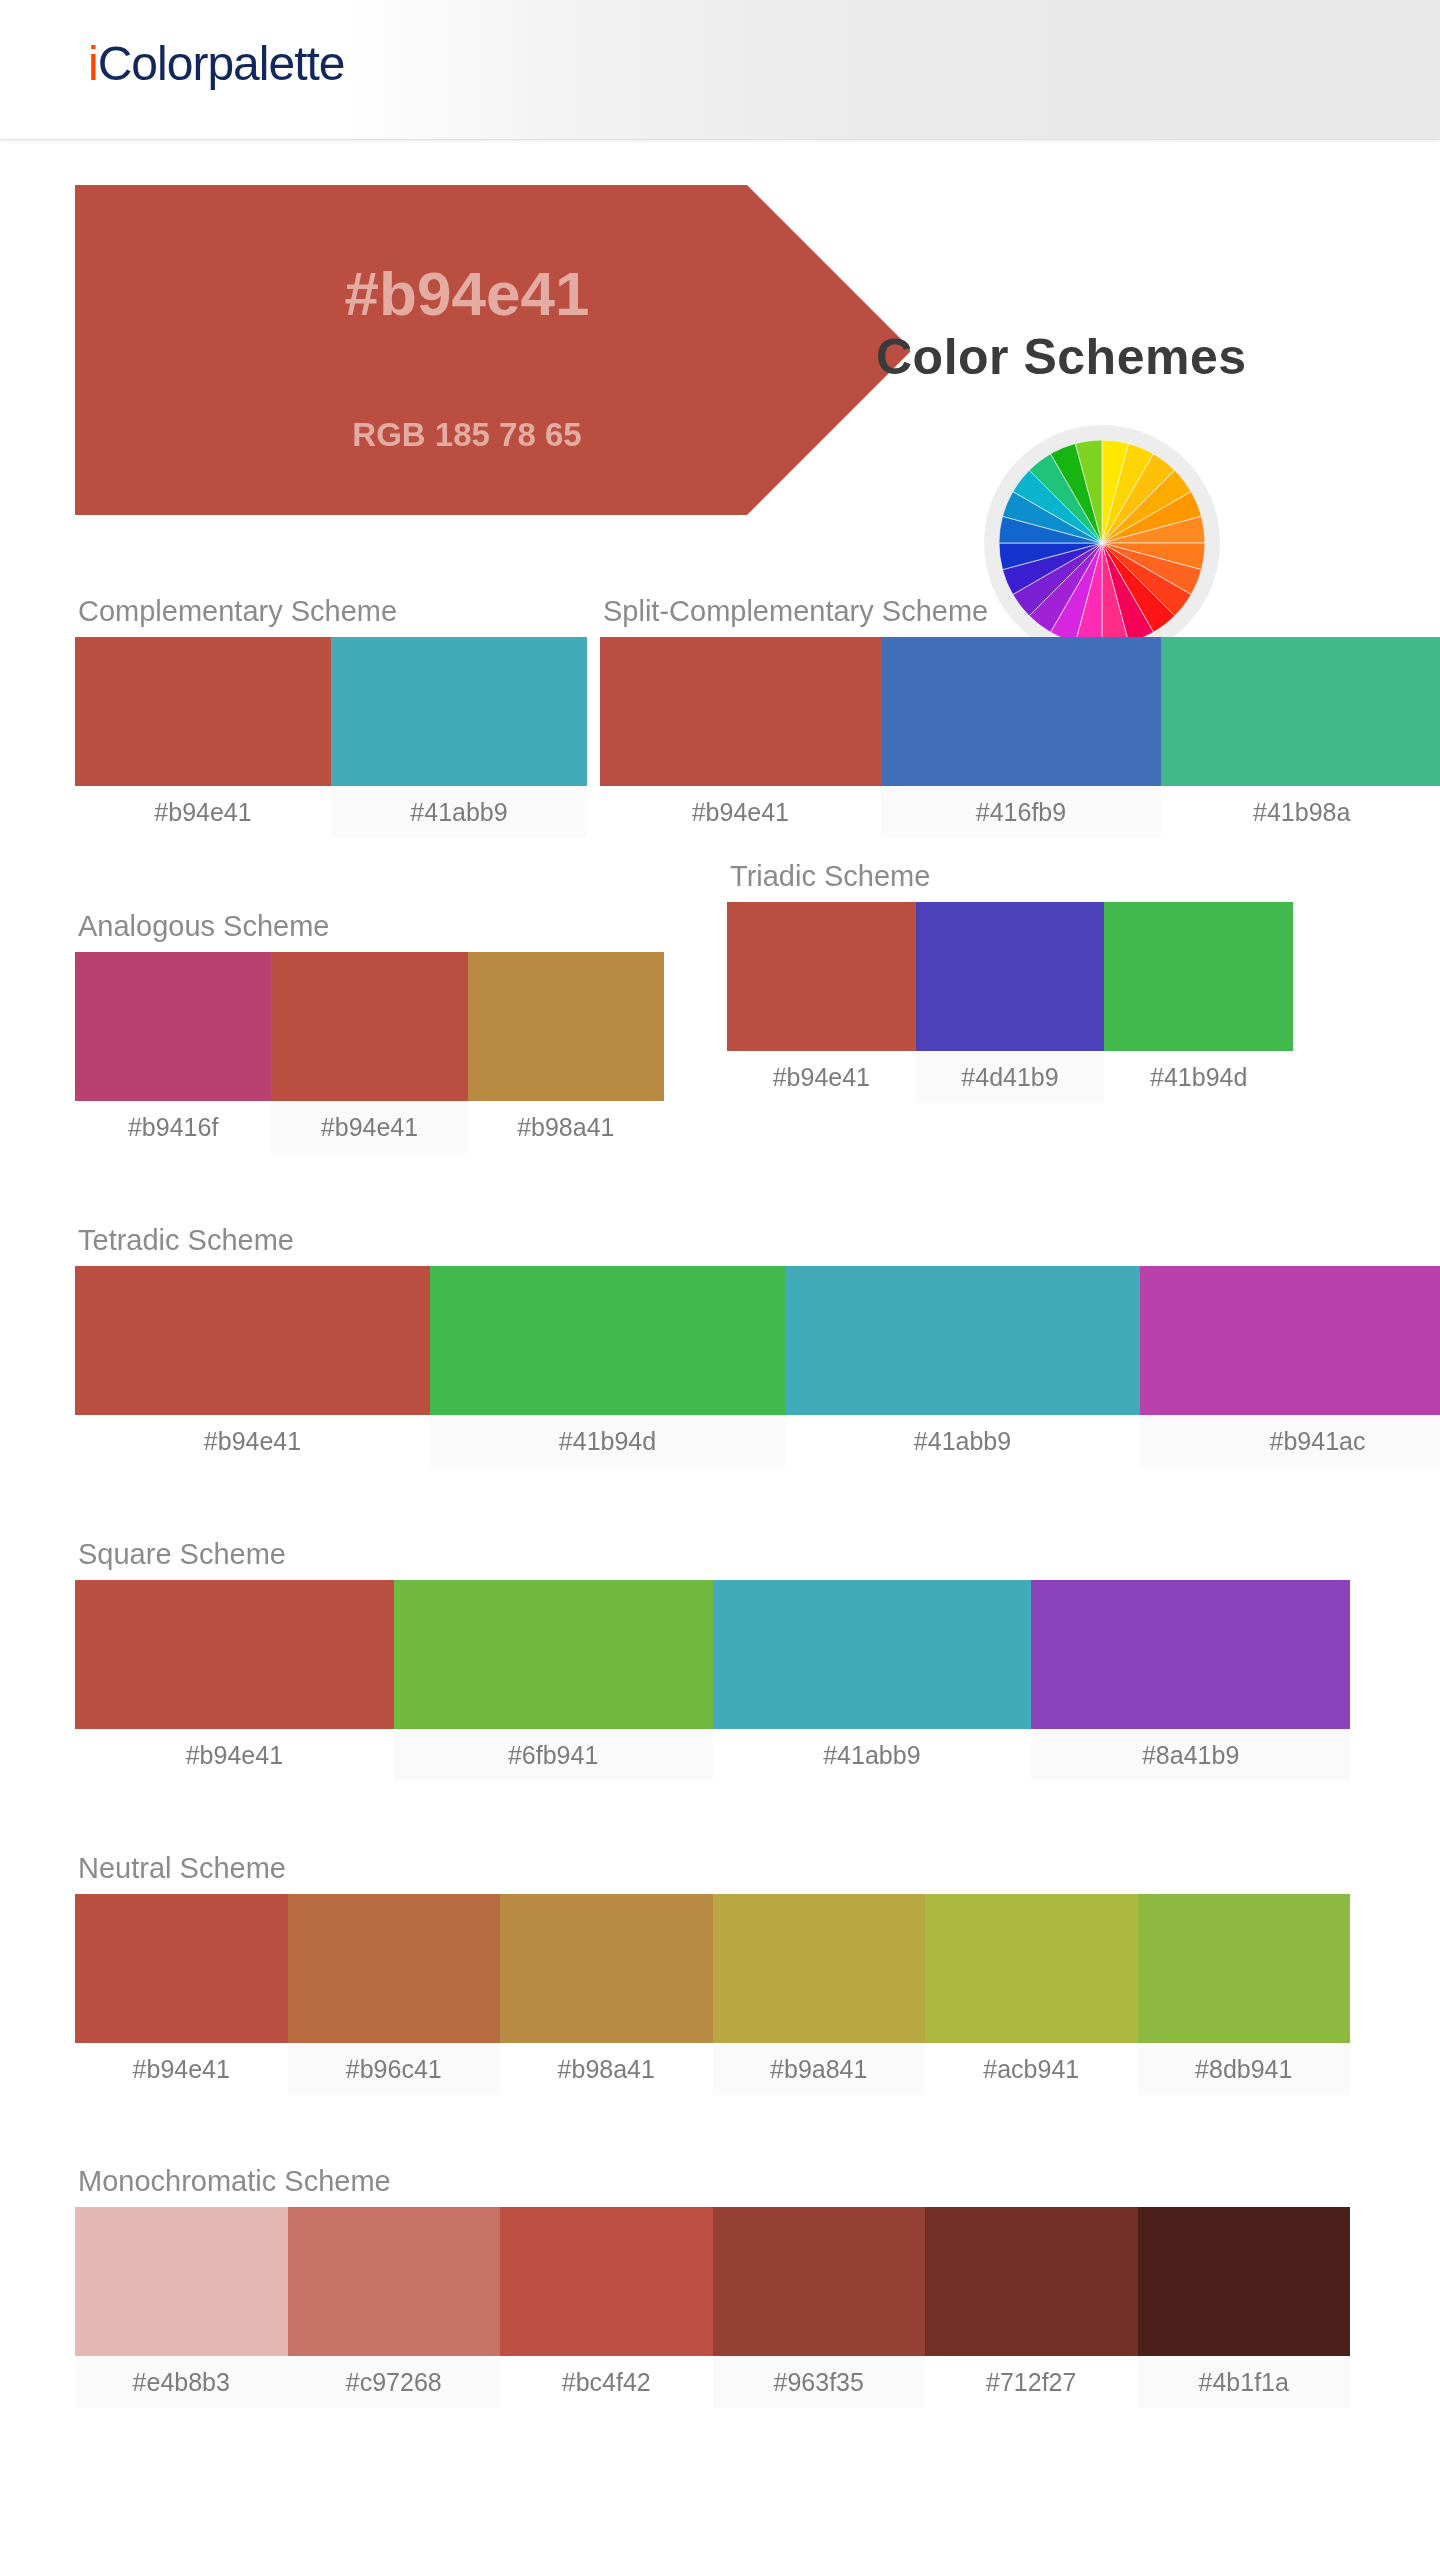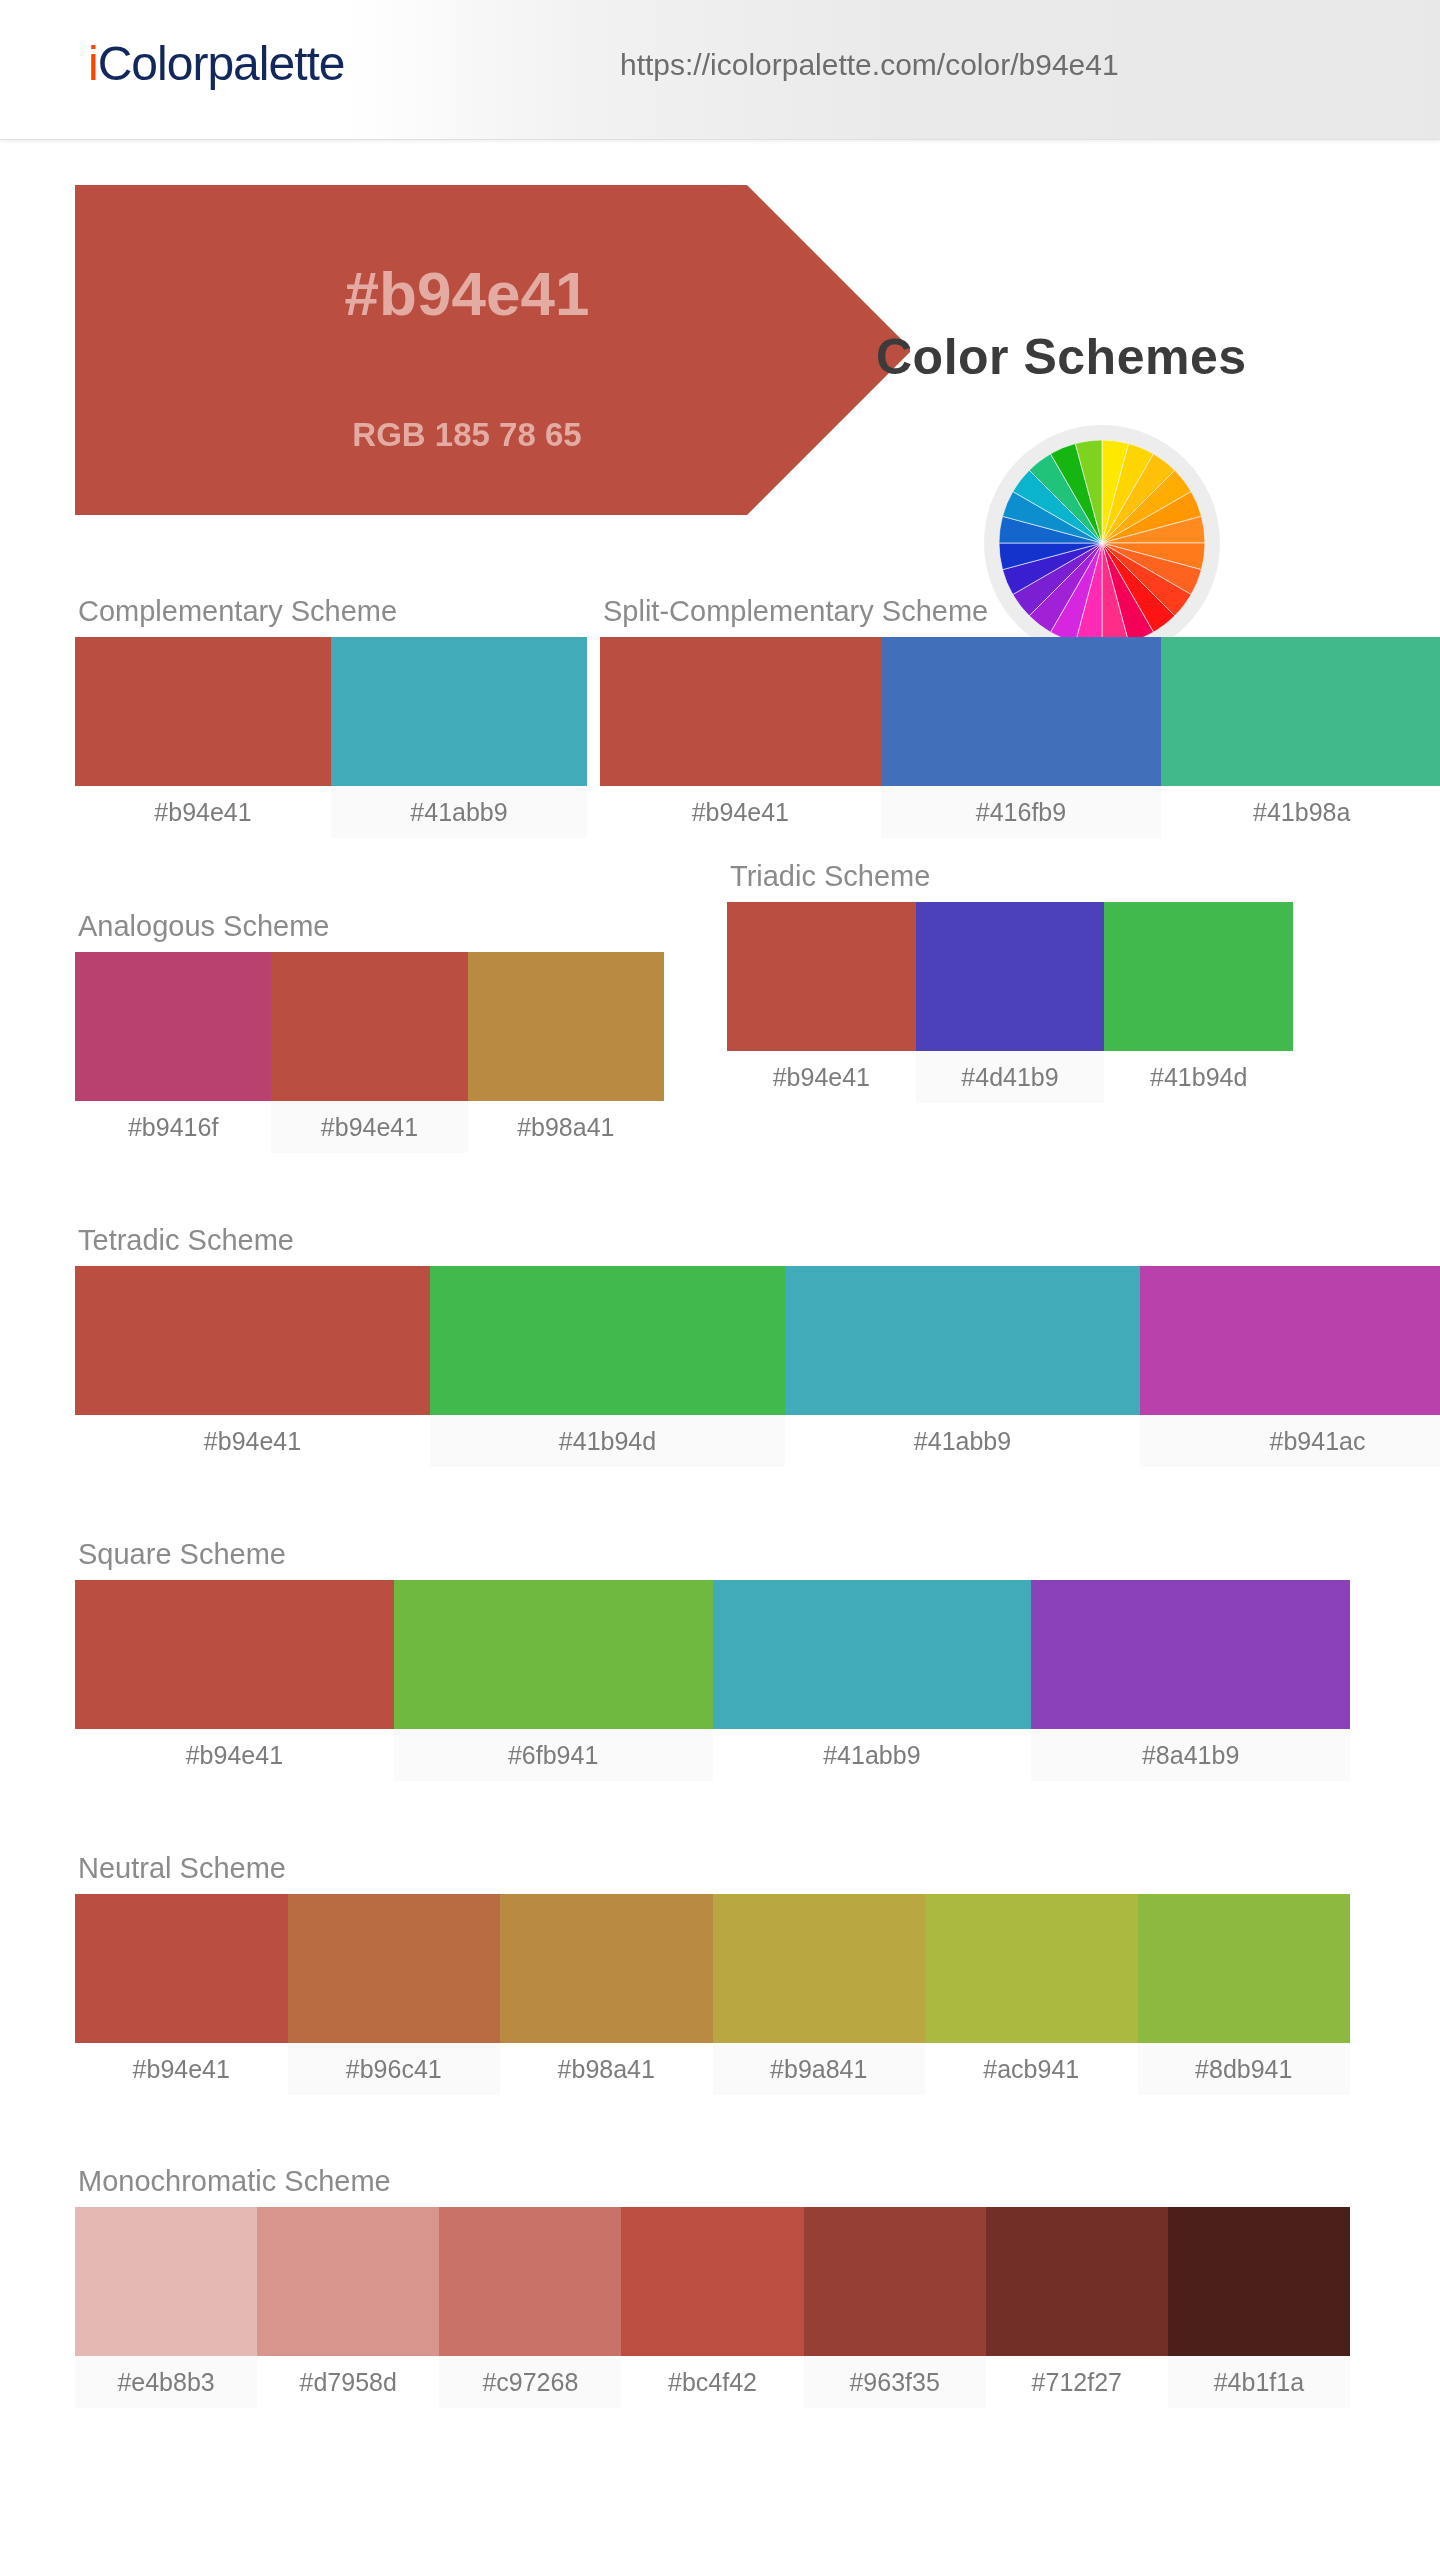--- a/index.html
+++ b/index.html
@@ -129,21 +129,20 @@
   }
   .swatch-name.alt { background: #fafafa; }
 </style>
 </head>
 <body>
 
 <div class="site-header">
   <div class="brand">
     <span class="brand-i">i</span><span class="brand-rest">Colorpalette</span>
   </div>
-  <div class="site-url">https://icolorpalette.com/color/b94e41</div>
 </div>
 
 <div class="hero-wrap">
   <div class="hero-arrow"></div>
   <div class="hero-chevron"></div>
   <div class="hero-hex">#b94e41</div>
   <div class="hero-rgb">RGB 185 78 65</div>
 
   <div class="schemes-title">Color Schemes</div>
 
@@ -324,24 +323,20 @@
 </div>
 
 <div class="section" style="left:75px; top:2165px; width:1275px;">
   <div class="scheme-label">Monochromatic Scheme</div>
   <div class="swatch-row">
       <div class="swatch">
         <div class="swatch-color" style="background: rgb(228, 184, 179);"></div>
         <div class="swatch-name alt">#e4b8b3</div>
       </div>
       <div class="swatch">
-        <div class="swatch-color" style="background: rgb(215, 149, 141);"></div>
-        <div class="swatch-name">#d7958d</div>
-      </div>
-      <div class="swatch">
         <div class="swatch-color" style="background: rgb(201, 114, 104);"></div>
         <div class="swatch-name alt">#c97268</div>
       </div>
       <div class="swatch">
         <div class="swatch-color" style="background: rgb(188, 79, 66);"></div>
         <div class="swatch-name">#bc4f42</div>
       </div>
       <div class="swatch">
         <div class="swatch-color" style="background: rgb(150, 63, 53);"></div>
         <div class="swatch-name alt">#963f35</div>

